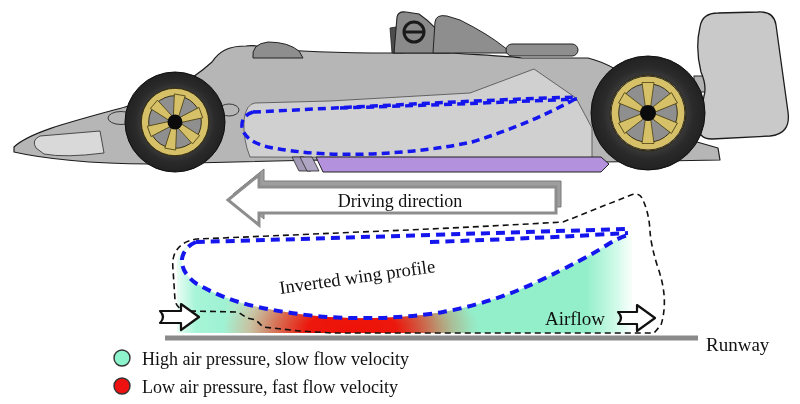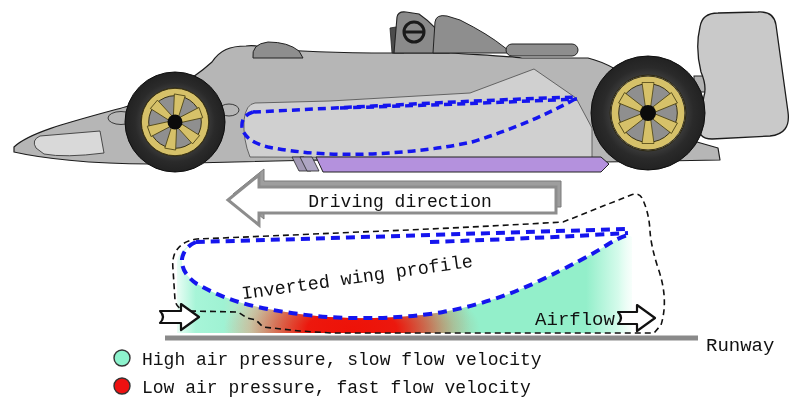--- a/index.html
+++ b/index.html
@@ -1,17 +1,17 @@
 <!DOCTYPE html>
 <html><head>
 <meta charset="utf-8">
 <style>
   html,body{margin:0;padding:0;background:#ffffff;}
   #stage{position:relative;width:800px;height:404px;background:#ffffff;overflow:hidden;
-         font-family:Liberation Mono, monospace;}
+         font-family:Liberation Serif, serif;}
   svg{display:block;}
   text{fill:#111111;}
 </style>
 </head>
 <body>
 
 <div id="stage">
 <svg width="800" height="404" viewBox="0 0 800 404">
   <defs>
     <radialGradient id="tireGrad">

